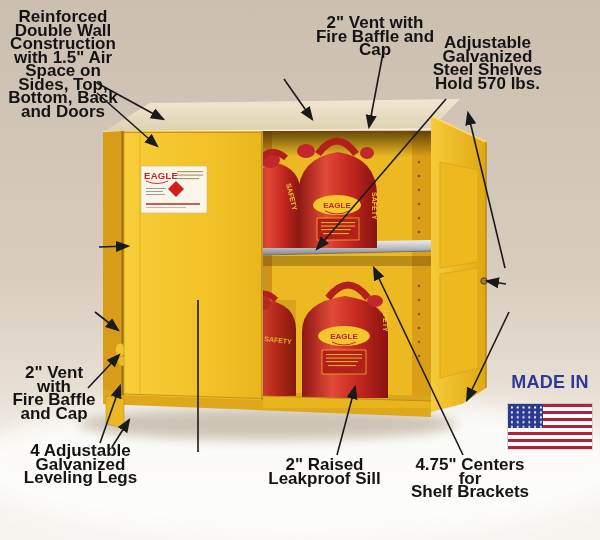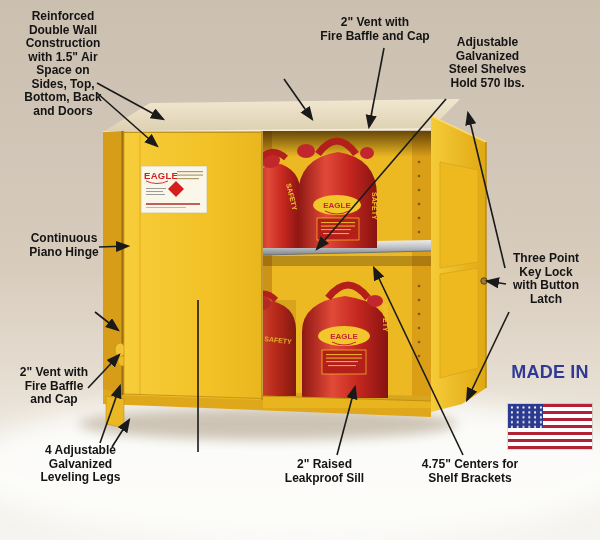--- a/index.html
+++ b/index.html
@@ -4,24 +4,24 @@
 <style>
   html,body{margin:0;padding:0;background:#fff;}
   .stage{
     position:relative;width:600px;height:540px;overflow:hidden;
     background:linear-gradient(180deg,#cbbfb0 0%,#d2c6b8 30%,#d8ccbd 50%,#e7dfd3 72%,#f3f0ea 88%,#f6f4f0 100%);
     font-family:"Liberation Sans",sans-serif;
   }
   .scene{position:absolute;left:0;top:0;}
   .callout{
     position:absolute;text-align:center;white-space:pre-line;
-    font-weight:bold;font-size:12px;line-height:13.5px;color:#141414;
+    font-weight:bold;font-size:17px;line-height:13.5px;color:#141414;
   }
   .madein-text{
-    position:absolute;left:502px;top:362px;width:96px;text-align:center;
+    position:absolute;left:502px;top:372px;width:96px;text-align:center;
     font-weight:bold;font-size:18px;letter-spacing:0.2px;color:var(--made-in-blue,#2e3a96);
   }
   .flag{
     position:absolute;left:508px;top:404px;width:84px;height:45px;
     background:repeating-linear-gradient(180deg,var(--flag-red,#b22234) 0 3.46px,#ffffff 3.46px 6.92px);
     outline:1px solid rgba(0,0,0,0.12);
   }
   .flag-canton{
     position:absolute;left:0;top:0;width:35px;height:24.2px;
     background-color:var(--flag-blue,#2b3a8f);
@@ -239,26 +239,20 @@
 Space on
 Sides, Top,
 Bottom, Back
 and Doors</div>
   <div class="callout" style="left:305px;top:16px;width:140px;">2" Vent with
 Fire Baffle and Cap</div>
   <div class="callout" style="left:425px;top:36px;width:125px;">Adjustable
 Galvanized
 Steel Shelves
 Hold 570 lbs.</div>
-  <div class="callout" style="left:496px;top:252px;width:100px;">Three Point
-Key Lock
-with Button
-Latch</div>
-  <div class="callout" style="left:10px;top:232px;width:108px;">Continuous
-Piano Hinge</div>
   <div class="callout" style="left:8px;top:366px;width:92px;">2" Vent with
 Fire Baffle
 and Cap</div>
   <div class="callout" style="left:18px;top:444px;width:125px;">4 Adjustable
 Galvanized
 Leveling Legs</div>
   <div class="callout" style="left:262px;top:458px;width:125px;">2" Raised
 Leakproof Sill</div>
   <div class="callout" style="left:405px;top:458px;width:130px;">4.75" Centers for
 Shelf Brackets</div>

